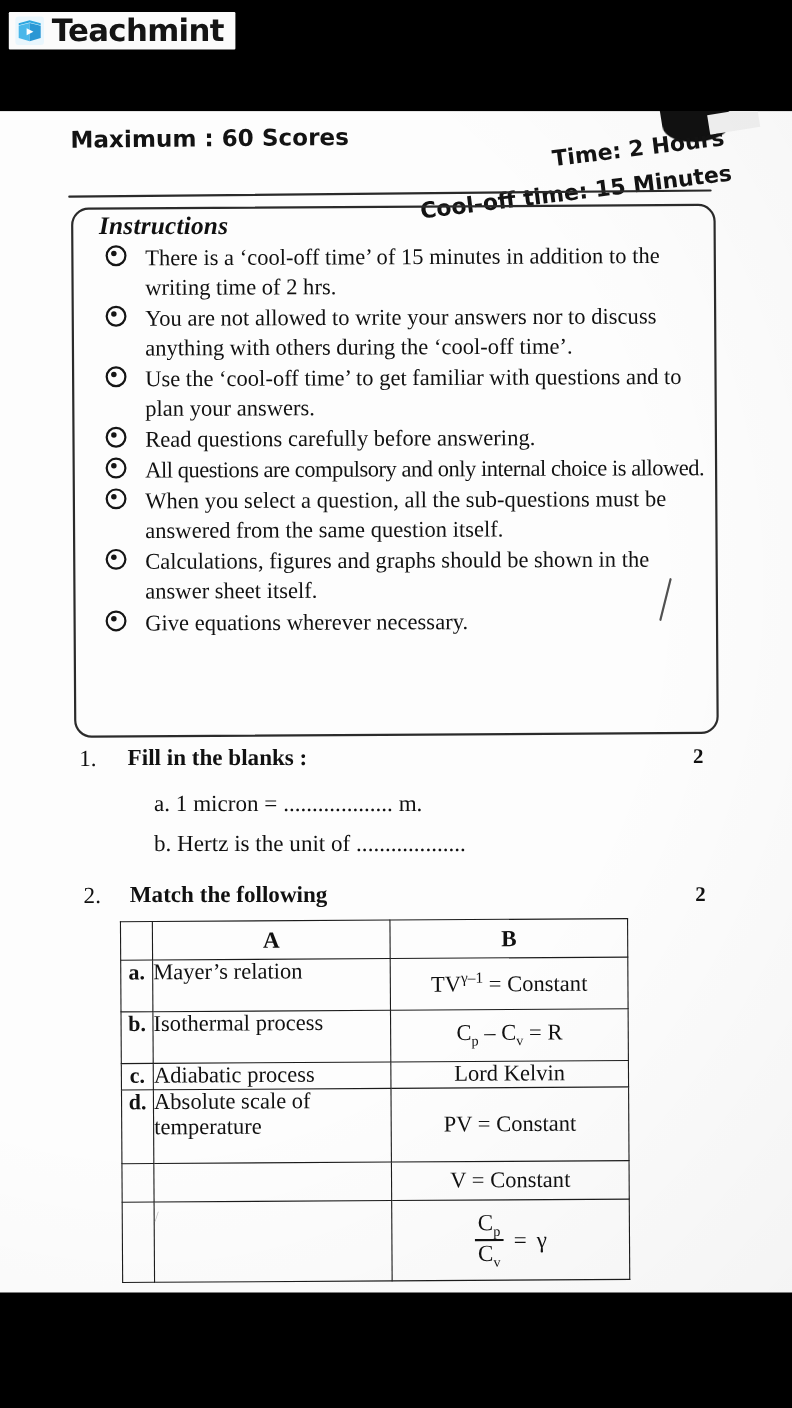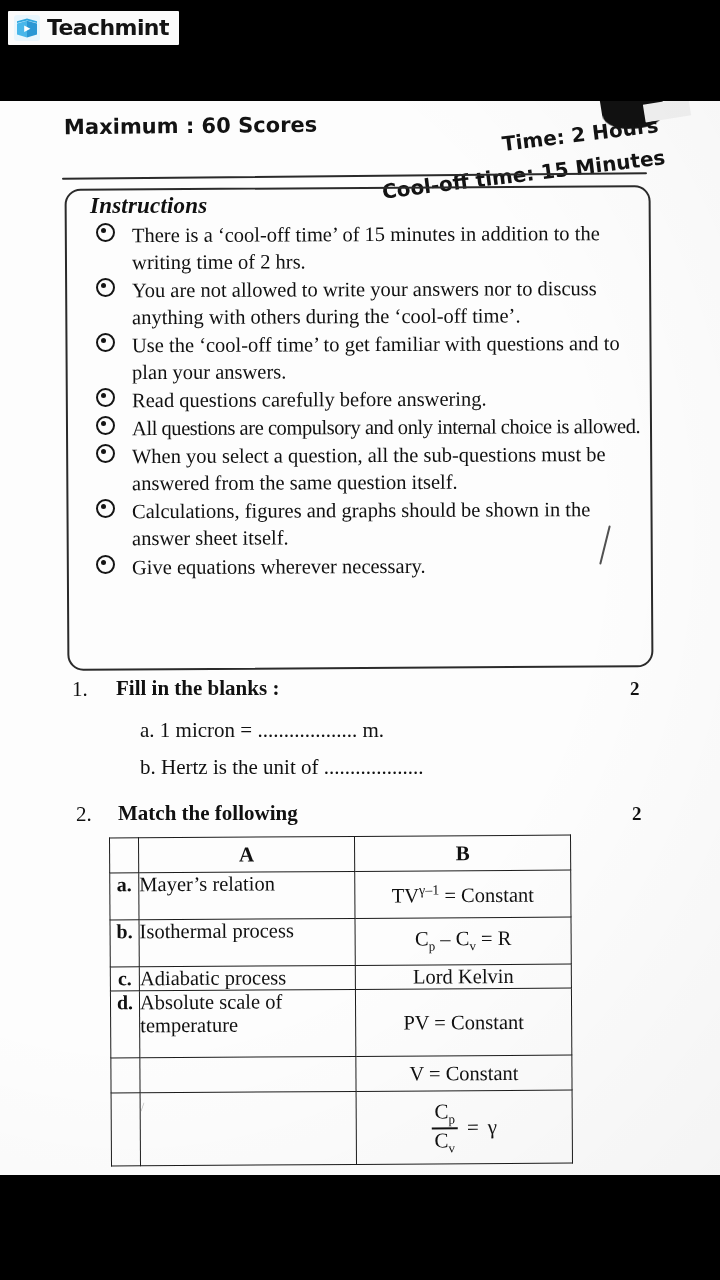--- a/index.html
+++ b/index.html
@@ -6,21 +6,21 @@
   body{width:720px;height:1280px;position:relative;overflow:hidden;
        font-family:"Liberation Serif",serif;}
 
   
   #logo-band{position:absolute;left:0;top:0;width:720px;height:56px;background:#000;}
   #logo-chip{position:absolute;left:8px;top:11px;height:34px;background:#fbfbfb;
              display:flex;align-items:center;padding:0 10px 0 6px;border-radius:1px;}
   #logo-mark{width:26px;height:26px;position:relative;margin-right:7px;flex:0 0 auto;}
   #logo-mark .bk{position:absolute;inset:0;background:#e9f6fd;border-radius:3px;}
   #logo-mark svg{position:absolute;left:2px;top:2px;}
-  #logo-text{font-family:"DejaVu Sans",sans-serif;font-weight:bold;font-size:22px;
+  #logo-text{font-family:"DejaVu Sans",sans-serif;font-weight:bold;font-size:28px;
              letter-spacing:-.6px;color:#141414;line-height:1;}
 
   
   #top-bar{position:absolute;left:0;top:56px;width:720px;height:45px;background:#000;}
   #bottom-bar{position:absolute;left:0;top:1175px;width:720px;height:105px;background:#000;}
 
   
   #page{position:absolute;left:0;top:101px;width:720px;height:1076px;
         background:#fdfdfd;overflow:hidden;color:#111;}
   #page:after{content:"";position:absolute;inset:0;pointer-events:none;

